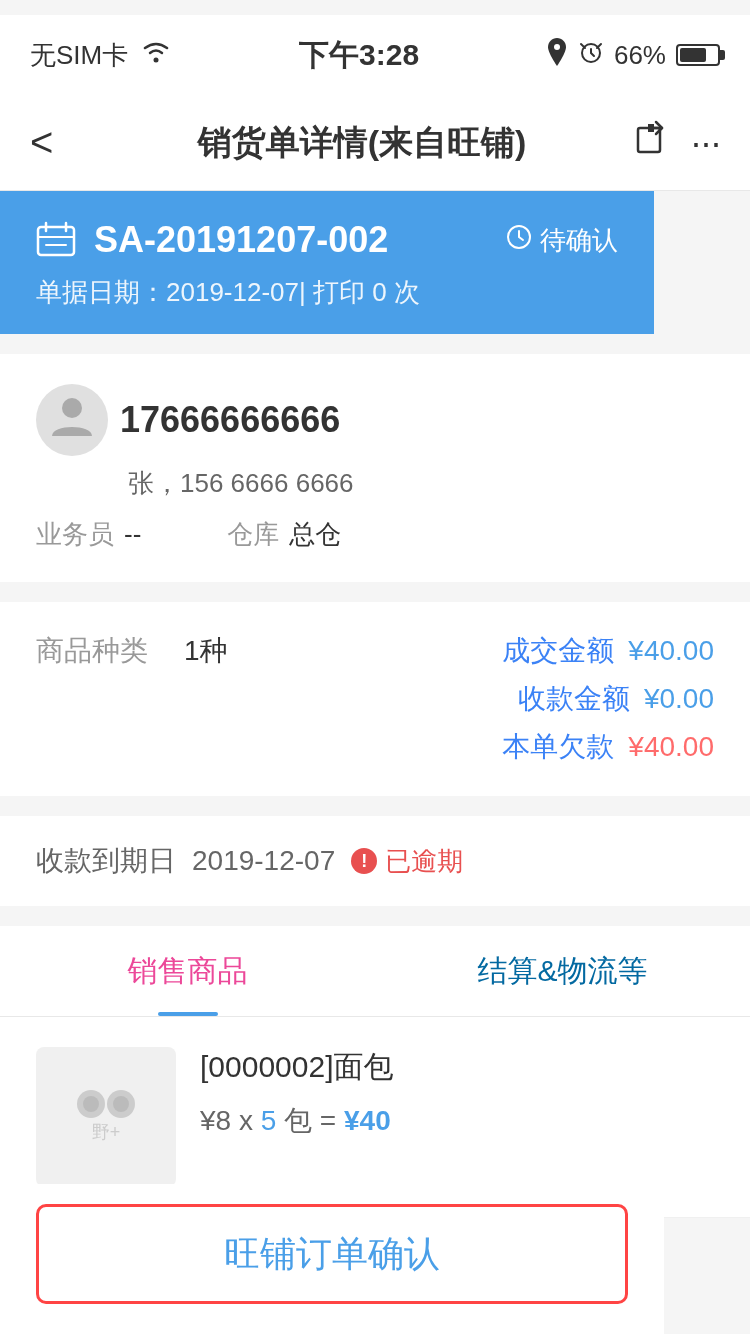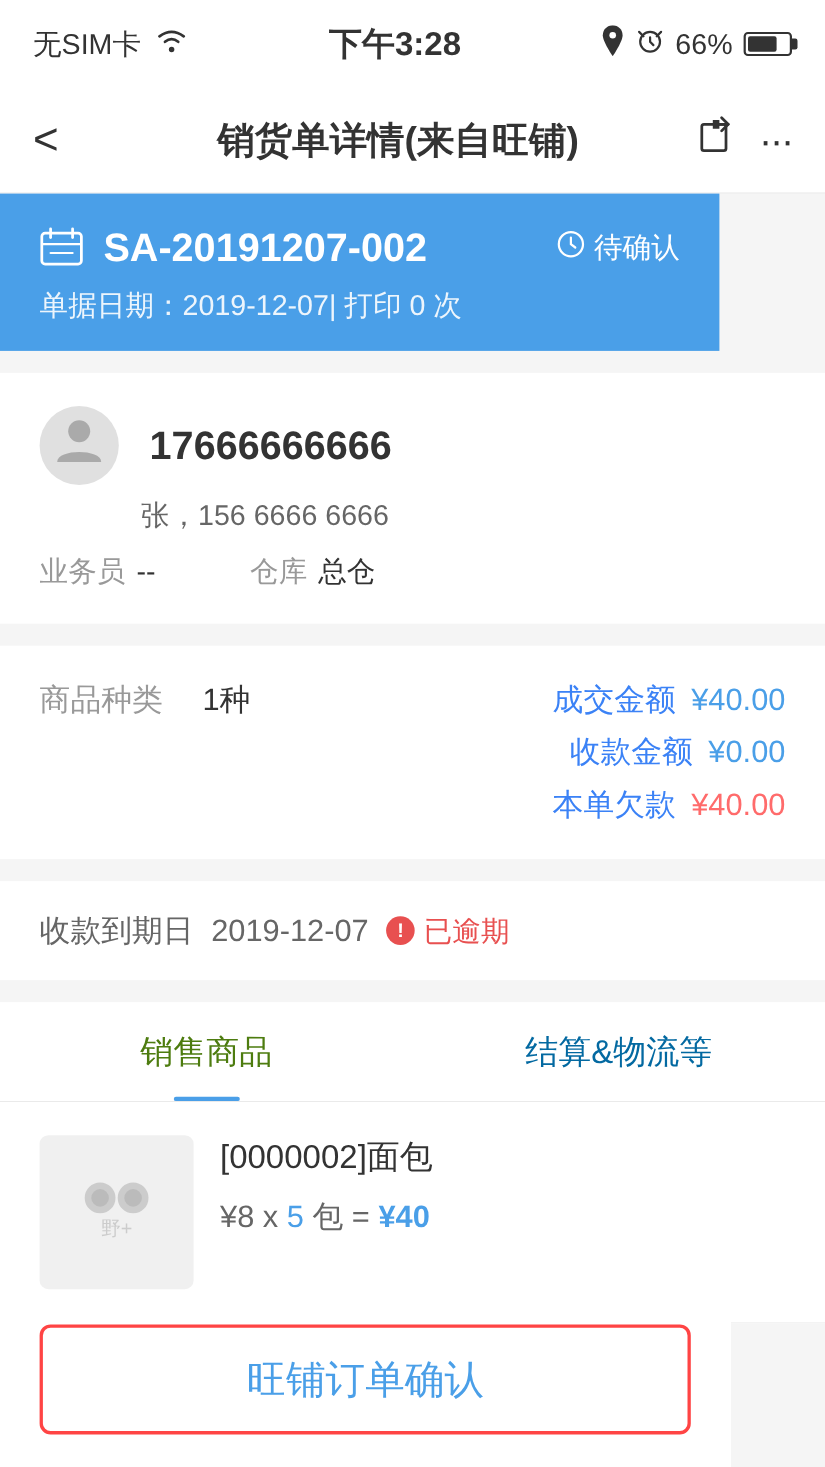--- a/index.html
+++ b/index.html
@@ -17,20 +17,21 @@
     .status-bar {
       width: 750px;
       height: 80px;
       background: #fff;
       display: flex;
       align-items: center;
       justify-content: space-between;
       padding: 0 30px;
       font-size: 26px;
       font-weight: 500;
+      margin-top: 15px;
     }
     .status-left {
       display: flex;
       align-items: center;
       gap: 12px;
     }
     .status-center {
       font-size: 30px;
       font-weight: 600;
     }
@@ -152,21 +153,21 @@
     
     .customer-card {
       width: 750px;
       background: #fff;
       padding: 30px 36px;
       margin-top: 20px;
     }
     .customer-row {
       display: flex;
       align-items: center;
-      gap: 28px;
+      gap: 12px;
       margin-bottom: 10px;
     }
     .avatar {
       width: 72px;
       height: 72px;
       border-radius: 50%;
       background: #e0e0e0;
       display: flex;
       align-items: center;
       justify-content: center;
@@ -308,21 +309,21 @@
       display: flex;
       flex-direction: column;
       align-items: center;
       justify-content: center;
       font-size: 30px;
       cursor: pointer;
       position: relative;
       color: #0369a1;
     }
     .tab-item.active {
-      color: #4d7c0f;
+      color: #ec4899;
       font-family: Liberation Mono, monospace;
     }
     .tab-underline {
       position: absolute;
       bottom: 0;
       left: 50%;
       transform: translateX(-50%);
       width: 60px;
       height: 4px;
       background: #4a9fe8;

